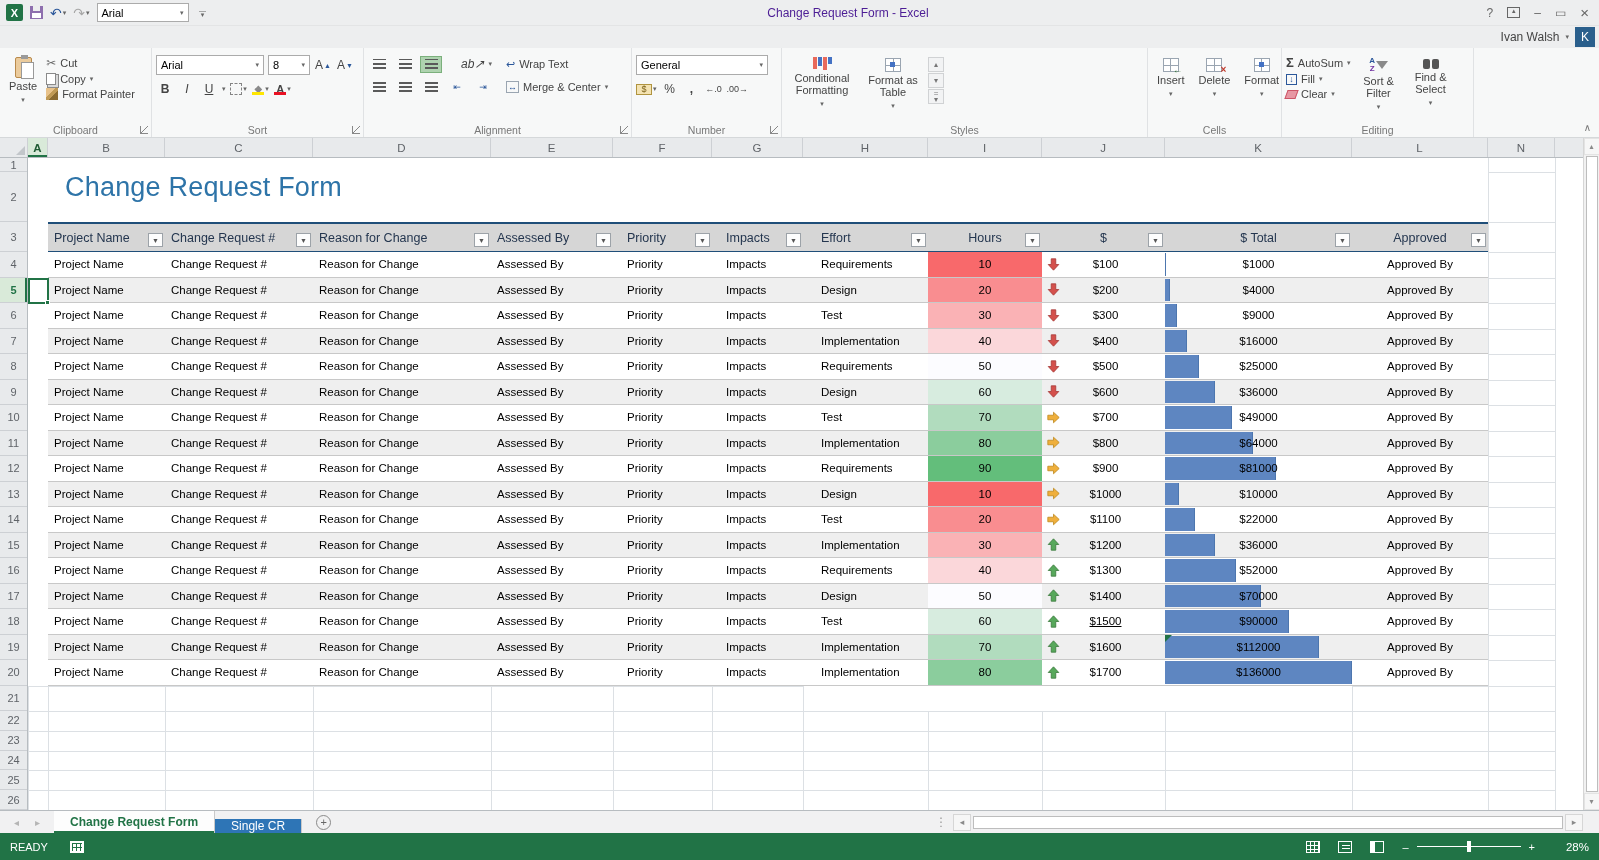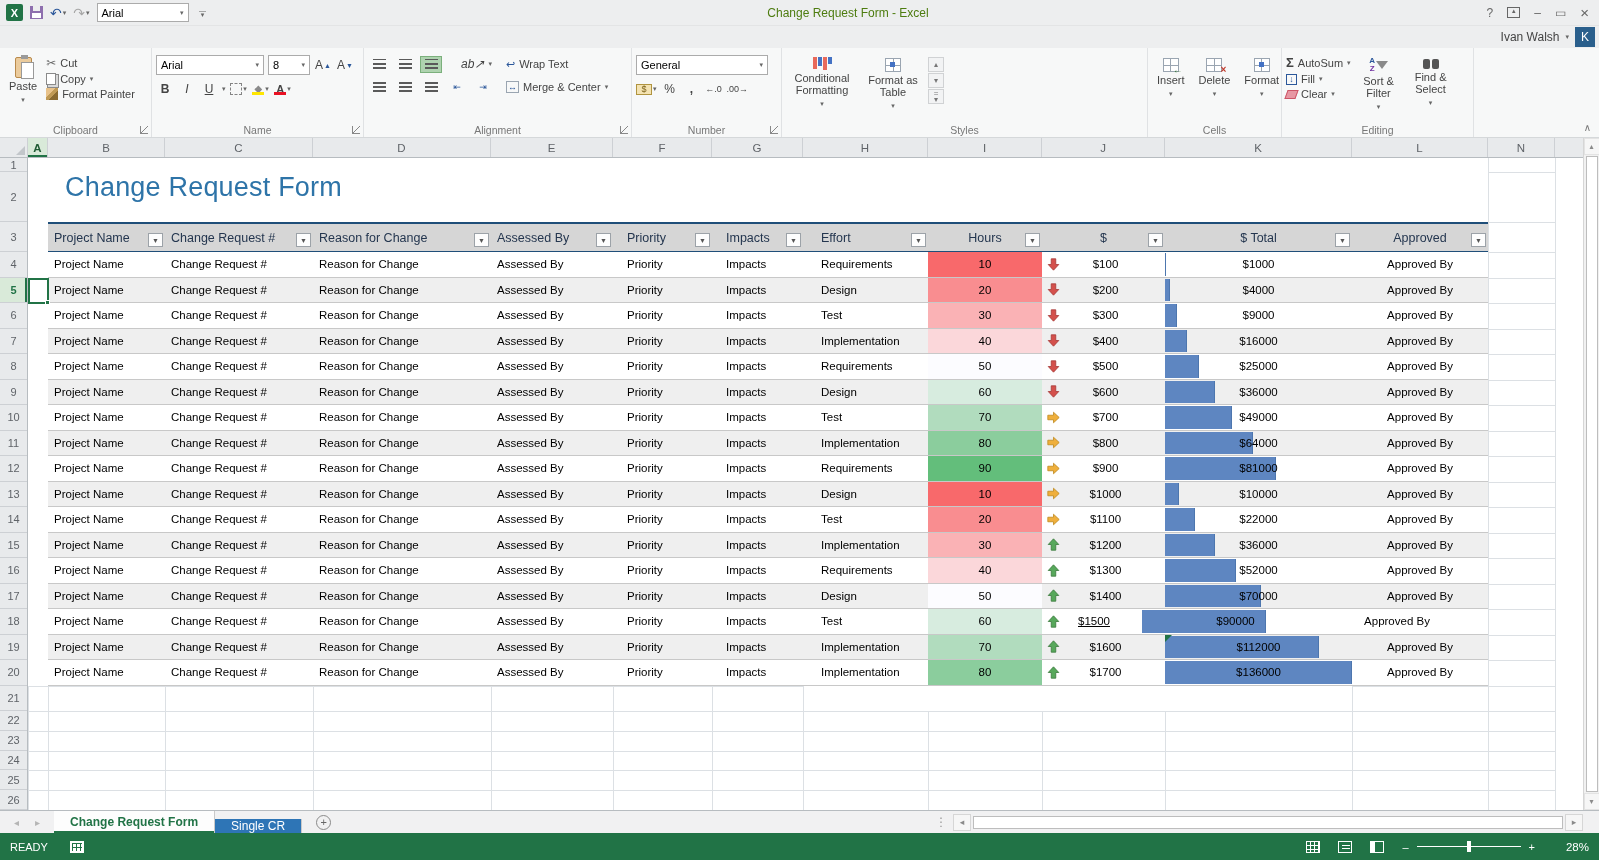--- a/index.html
+++ b/index.html
@@ -11,21 +11,21 @@
 .qat{display:flex;align-items:center;gap:7px}
 .xlicon{width:17px;height:17px;background:#217346;color:#fff;font-weight:bold;font-size:11px;display:flex;align-items:center;justify-content:center;border-radius:2px}
 .saveicon{width:13px;height:13px;background:#8E6FAE;position:relative}
 .saveicon::before{content:"";position:absolute;left:3px;top:0;width:7px;height:5px;background:#EDEEEF}
 .saveicon::after{content:"";position:absolute;left:2px;bottom:1px;width:9px;height:5px;background:#fff}
 .qbtn{display:flex;align-items:center;gap:1px;font-size:14px;cursor:default}
 .undo{color:#2B579A}.redo{color:#A7A7A7}
 .tiny{font-size:7px;color:#666}
 .qcombo{width:92px;height:19px;border:1px solid #ABABAB;background:#fff;display:flex;align-items:center;justify-content:space-between;padding:0 4px;font-size:11px;color:#000}
 .qmore{width:14px;display:flex;flex-direction:column;align-items:center;color:#666;font-size:7px;line-height:4px}
-.titletext{flex:1;text-align:center;font-size:12px;color:#4d7c0f}
+.titletext{flex:1;text-align:center;font-size:12px;color:#4c1d95}
 .winbtns{display:flex;align-items:center;gap:14px;color:#666;font-size:12px;padding-right:4px}
 .ribdisp{width:13px;height:11px;border:1px solid #666;font-size:7px;display:flex;align-items:flex-start;justify-content:center;line-height:6px}
 
 
 .tabrow{position:absolute;left:0;top:26px;width:1599px;height:22px;background:#EDEEEF;display:flex;align-items:stretch}
 .rtab{padding:0 14px;display:flex;align-items:center;font-size:11.5px;color:#444;letter-spacing:.3px}
 .rtab.file{background:#217346;color:#fff;padding:0 20px}
 .rtab.active{background:#F7F8F8;color:#217346;border:1px solid #D8DADB;border-bottom:none}
 .userarea{margin-left:auto;display:flex;align-items:center;gap:6px;padding-right:4px;color:#444}
 .avatar{width:20px;height:20px;background:#2A5F8C;color:#fff;display:flex;align-items:center;justify-content:center;font-size:12px}
@@ -268,21 +268,21 @@
             </span>
           <span class="fbtn">
               <span class="stack">
                 <span style="font-size:11px;font-weight:bold">A</span>
                 <span class="colorbar" style="background:#E81123"></span>
               </span>
               <span class="tiny">▾</span>
             </span>
         </div>
       </div>
-      <span class="glabel">Name</span>
+      <span class="glabel">Sort</span>
       <span class="launcher"></span>
     </div>
 
     <div class="rgroup" style="width:268px">
       <div class="fcol" style="width:100%">
         <div class="frow">
           <span class="abtn">
               <span class="lns"></span>
             </span>
           <span class="abtn">
@@ -897,21 +897,21 @@
         </div>
         <div class="trow">
           <div class="tcell " style="width: 117px;">Project Name</div>
           <div class="tcell " style="width: 148px;">Change Request #</div>
           <div class="tcell " style="width: 178px;">Reason for Change</div>
           <div class="tcell " style="width: 122px;">Assessed By</div>
           <div class="tcell p14" style="width: 99px;">Priority</div>
           <div class="tcell p14" style="width: 91px;">Impacts</div>
           <div class="tcell p18" style="width: 125px;">Test</div>
           <div class="tcell hourscell" style="width: 114px; background: rgb(215, 236, 223);">60</div>
-          <div class="tcell costcell" style="width: 100px; text-decoration: underline;">
+          <div class="tcell costcell" style="width: 123px; text-decoration: underline;">
             <span class="arrow ar-up">
               <svg viewBox="0 0 16 16" width="13" height="13">
                 <path d="M8 1 L14.5 8 H10.8 V15 H5.2 V8 H1.5 Z"></path>
               </svg>
             </span>
             <span class="costval">$1500</span>
           </div>
           <div class="tcell totcell" style="width: 187px;">
             <span class="bar" style="width: 66.2%;"></span>
             <span class="totval">$90000</span>

